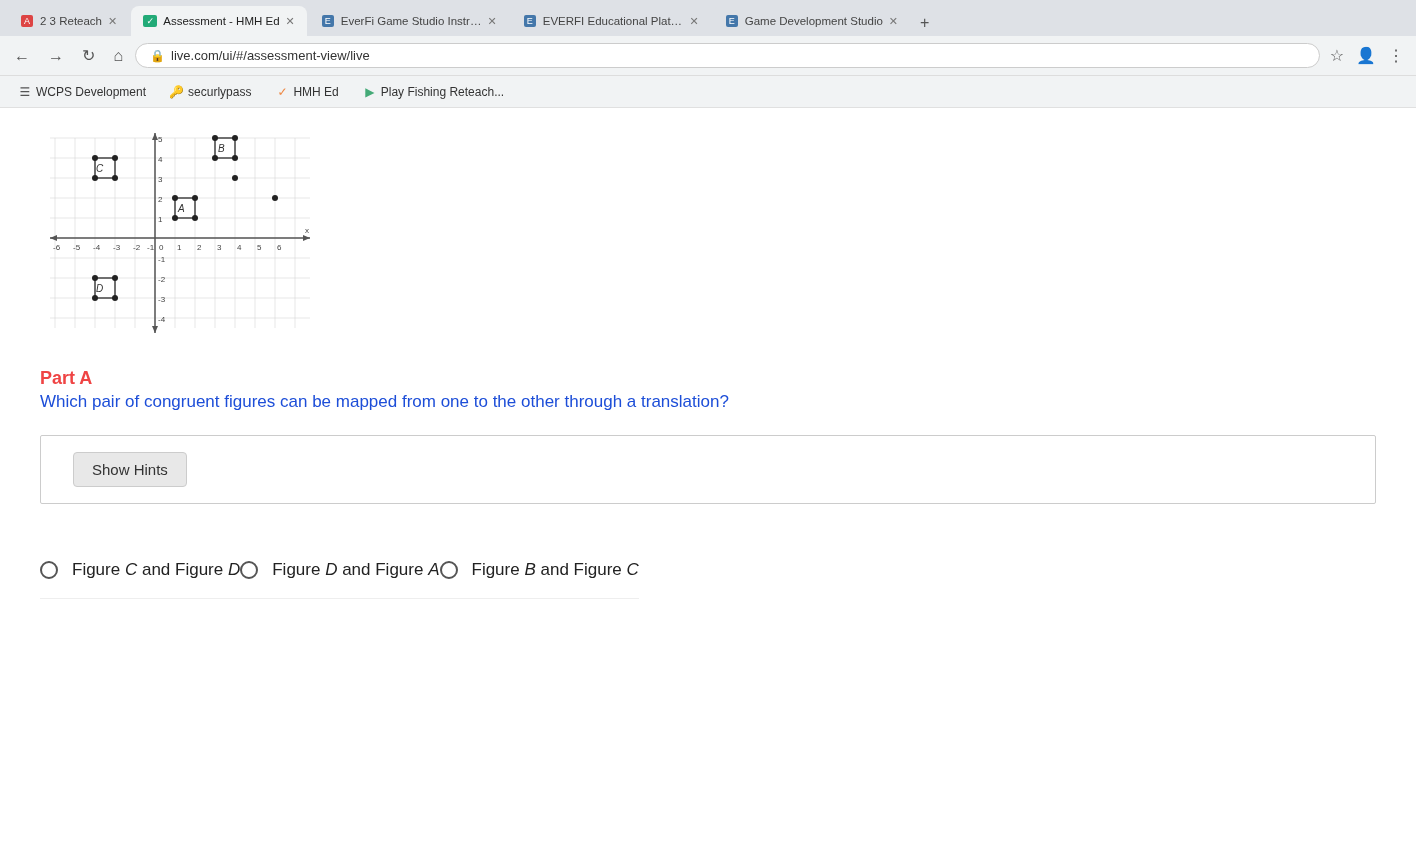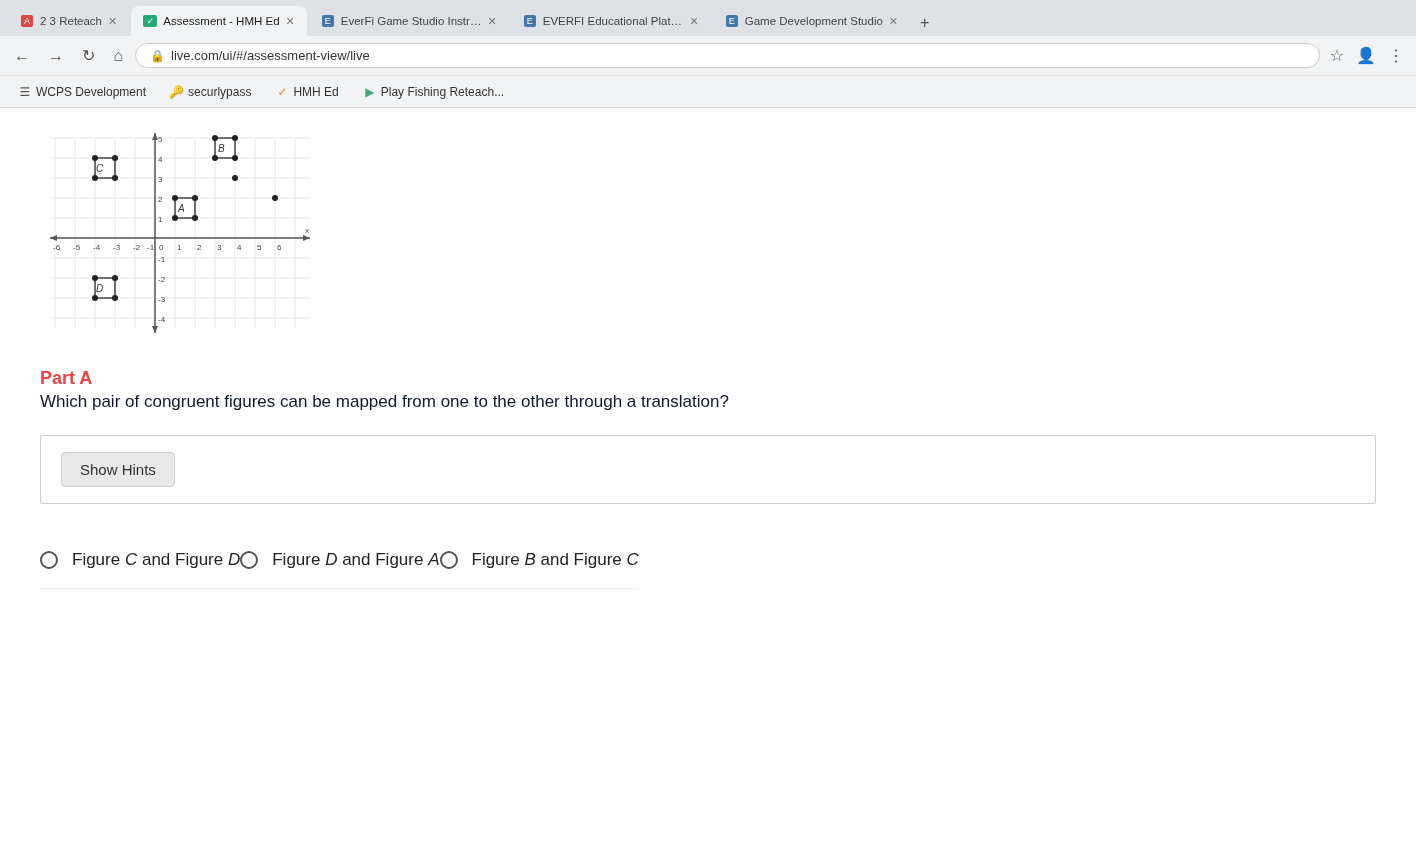--- a/index.html
+++ b/index.html
@@ -29,22 +29,22 @@
 
     
     .page-content { background: #fff; width: 100%; height: calc(860px - 108px); overflow-y: auto; padding: 20px 40px 20px 40px; }
 
     
     .grid-container { width: 280px; height: 210px; position: relative; margin-bottom: 30px; }
     .grid-svg { width: 280px; height: 210px; }
 
     
     .part-label { font-size: 18px; font-weight: bold; color: #ef4444; }
-    .question-text { font-size: 17px; color: #0f172a; margin-bottom: 20px; line-height: 1.5; }
-    .hints-box { border: 1px solid #ccc; padding: 16px 20px; margin-bottom: 28px; border-radius: 2px; }
+    .question-text { font-size: 17px; color: #1d4ed8; margin-bottom: 20px; line-height: 1.5; }
+    .hints-box { border: 1px solid #ccc; padding: 16px 32px; margin-bottom: 38px; border-radius: 2px; }
     .show-hints-btn { background: #e8e8e8; border: 1px solid #ccc; padding: 8px 18px; font-size: 15px; color: #333; cursor: pointer; border-radius: 4px; }
 
     .answer-options { display: flex; flex-direction: row; gap: 0; }
     .answer-option { display: flex; align-items: center; gap: 14px; padding: 18px 0; font-size: 17px; color: #222; border-bottom: 1px solid #eee; cursor: pointer; }
     .radio-circle { width: 18px; height: 18px; border-radius: 50%; border: 2px solid #555; flex-shrink: 0; }
 
     
     .tab-icon-red { background: #d44; color: #fff; border-radius: 2px; font-size: 9px; padding: 1px 3px; }
     .tab-icon-green { background: #2a7; color: #fff; border-radius: 2px; font-size: 9px; padding: 1px 3px; }
     .tab-icon-blue { background: #47a; color: #fff; border-radius: 2px; font-size: 9px; padding: 1px 3px; }

